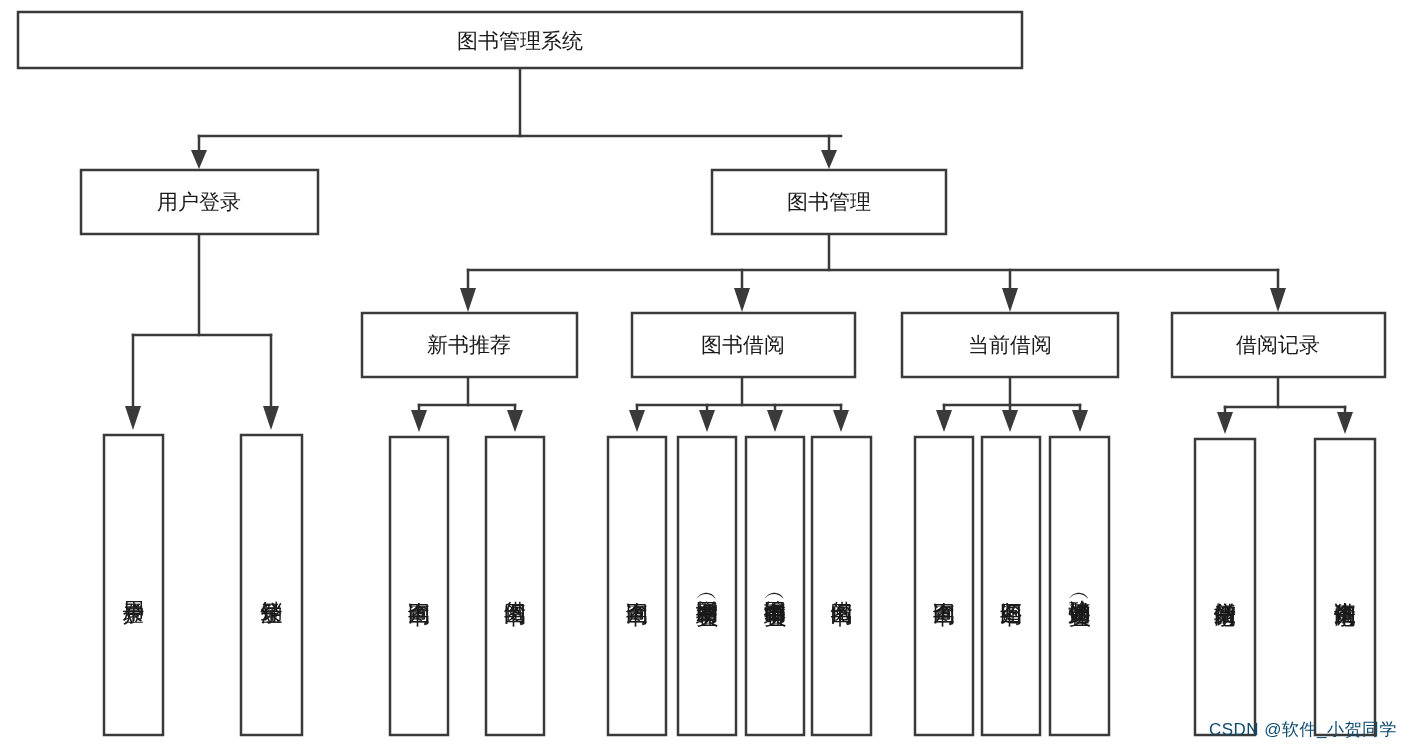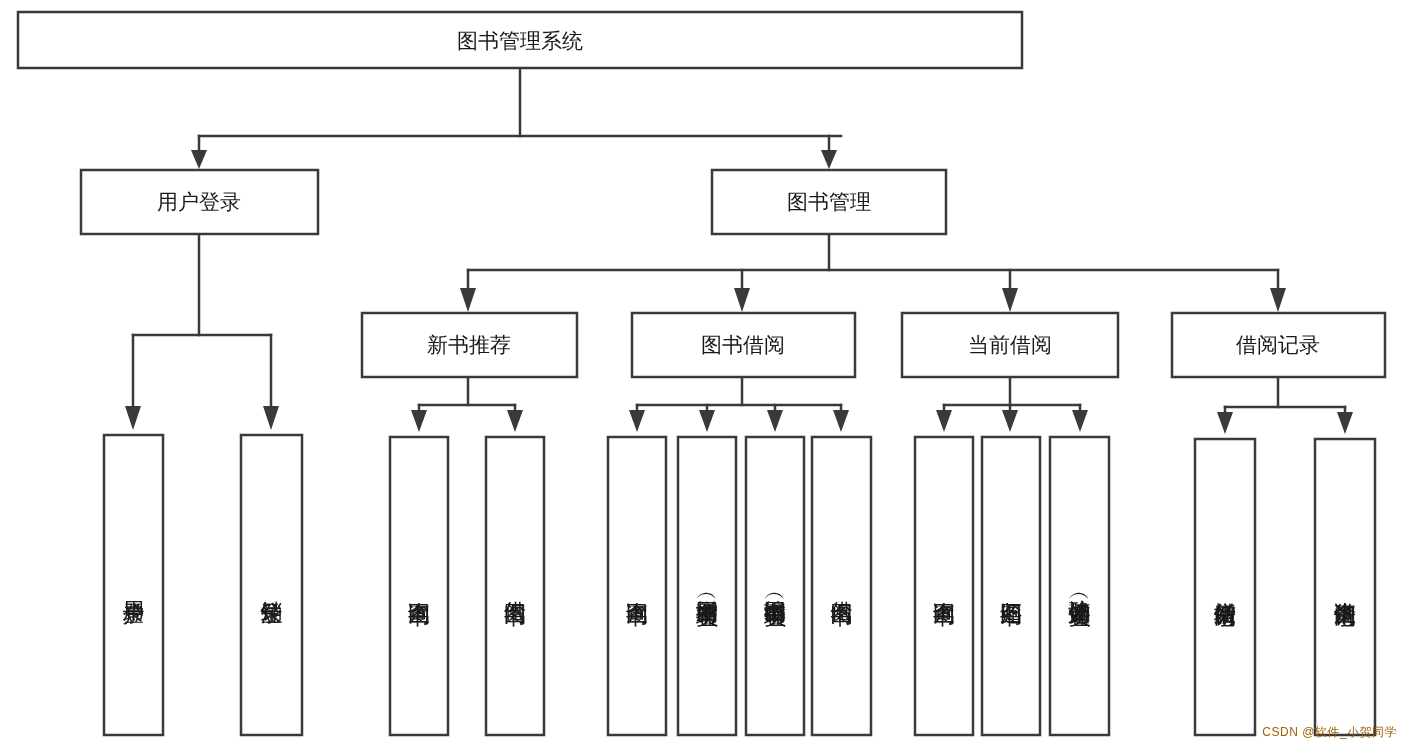--- a/index.html
+++ b/index.html
@@ -60,22 +60,22 @@
     letter-spacing: 1px;
     text-align: center;
     white-space: nowrap;
     pointer-events: none;
   }
   .watermark {
     position: absolute;
     right: 8px;
     bottom: 6px;
     font-family: "Liberation Sans", "DejaVu Sans", sans-serif;
-    font-size: 12px;
-    color: #a16207;
+    font-size: 17px;
+    color: #0c4a6e;
     letter-spacing: 0.5px;
     white-space: nowrap;
   }
 </style>
 </head>
 <body>
 
 <div id="diagram-root">
 
   <svg id="tree-svg" viewBox="0 0 1405 747">

